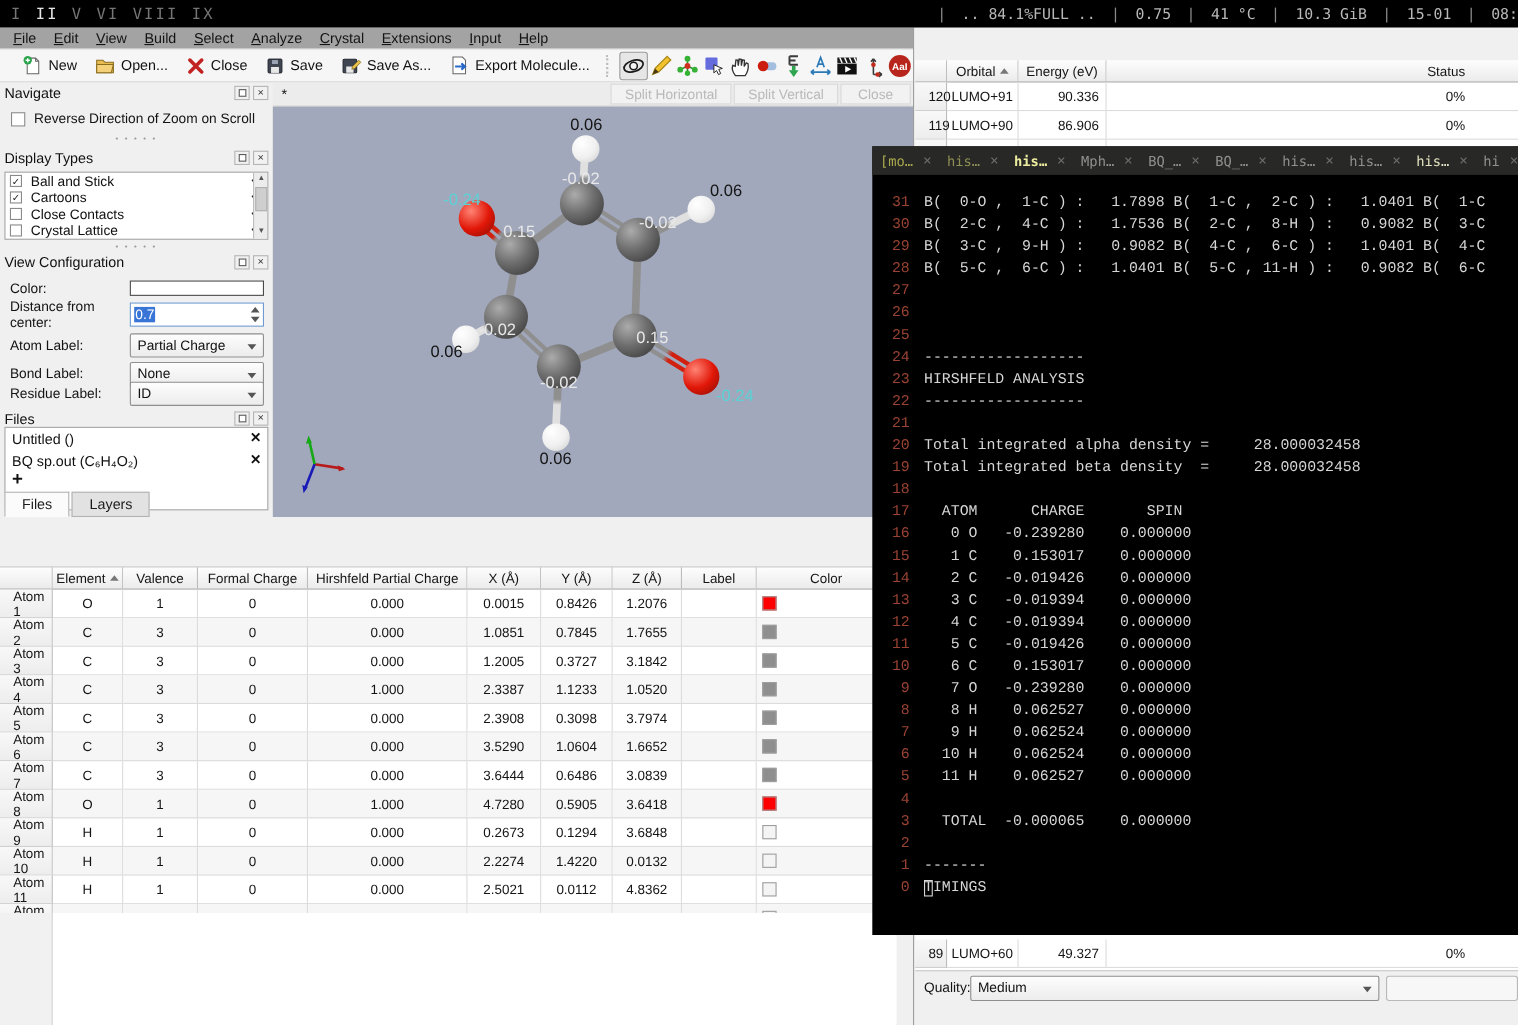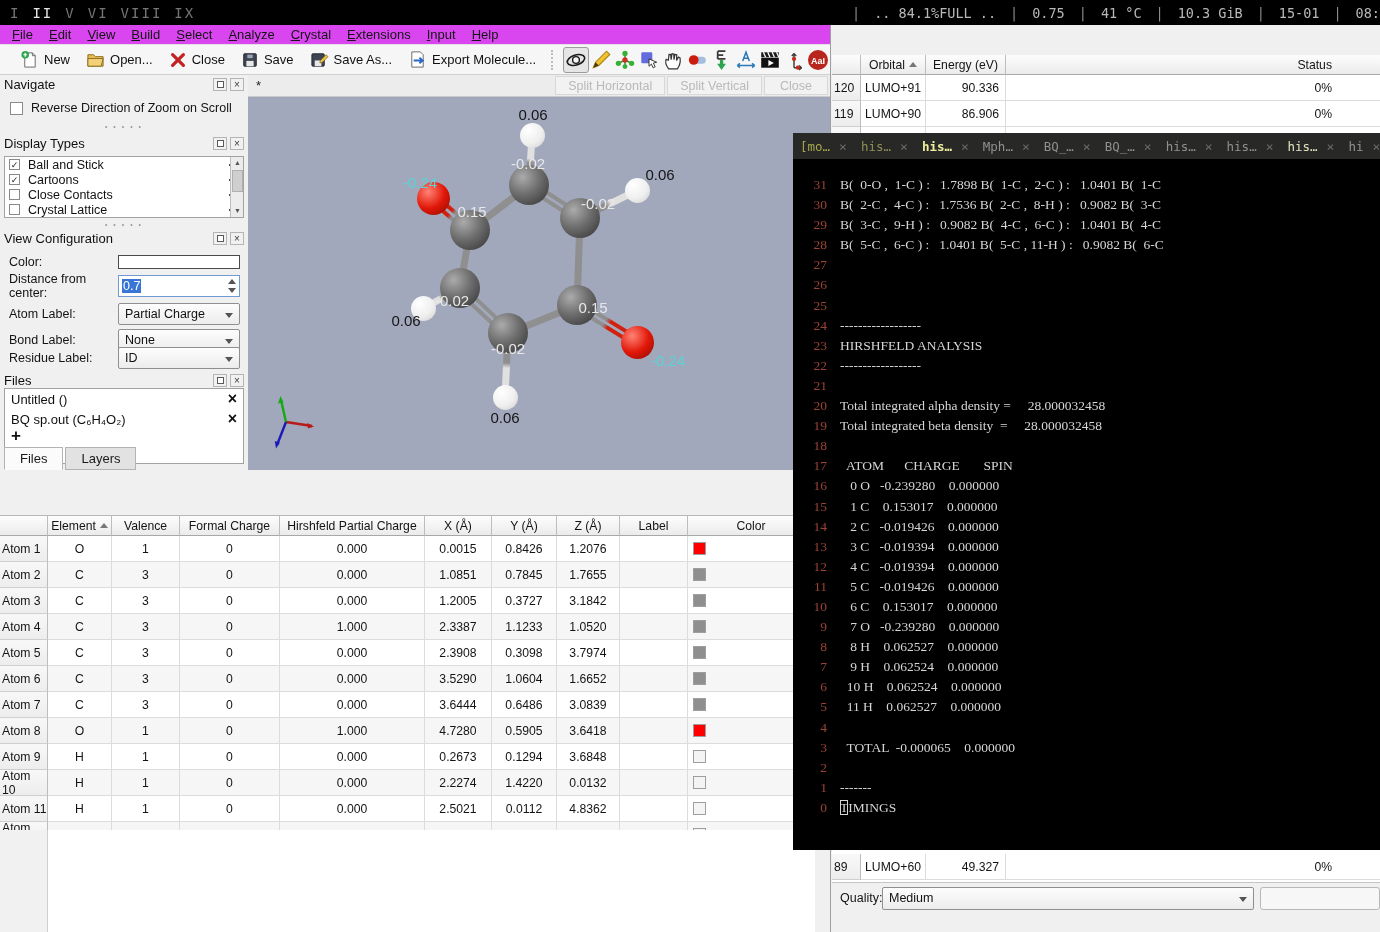--- a/index.html
+++ b/index.html
@@ -10,21 +10,21 @@
 #status-bar{position:absolute;left:0;top:0;width:1380px;height:25px;background:#000;z-index:50;
  display:flex;justify-content:space-between;align-items:center;font-family:"DejaVu Sans Mono",monospace;overflow:hidden}
 #ws-tags{display:flex;gap:12px;padding-left:10px}
 .ws{color:#767676;font-size:14px;letter-spacing:2px}
 .ws.active{color:#e6e6e6}
 #status-right{color:#b8b8b8;font-size:13.5px;white-space:nowrap;padding-right:0}
 .seg-sep{color:#8a8a8a;margin:0 14px}
 
 
 #main-window{position:absolute;left:0;top:25px;width:830px;height:907px;background:#f0f0f0;z-index:1}
-#menubar{position:absolute;left:0;top:0;width:830px;height:20px;background:#d946ef;border-bottom:1px solid #e2e2e2;
+#menubar{position:absolute;left:0;top:0;width:830px;height:20px;background:#a3a3a3;border-bottom:1px solid #e2e2e2;
  display:flex;align-items:center;font-size:13px;color:#141414;padding-left:4px}
 .menu-item{display:inline-block;padding:1px 8px}
 .menu-item::first-letter{text-decoration:underline}
 #toolbar{position:absolute;left:0;top:20px;width:830px;height:30px;background:#f6f6f6;border-bottom:1px solid #cfcfcf;
  display:flex;align-items:center;padding-left:12px}
 .tb-btn{display:flex;align-items:center;gap:5px;font-size:13px;color:#111;padding:2px 8px;white-space:nowrap}
 .tb-handle{width:5px;height:20px;border-left:2px dotted #bdbdbd;margin:0 7px}
 .tool-btn{width:29px;height:26px;display:flex;align-items:center;justify-content:center}
 .tool-btn.selected{border:1px solid #9b9b9b;border-radius:3px;background:#e6e6e6}
 
@@ -81,21 +81,21 @@
 .atom-O{background:radial-gradient(circle at 34% 30%,#ff8374,#e11708 52%,#9e0f04 88%)}
 .atom-H{background:radial-gradient(circle at 34% 30%,#ffffff,#efefef 55%,#d2d2d2 92%)}
 .mlabel{position:absolute;font-size:15px;transform:translate(-50%,-50%);white-space:nowrap;z-index:5}
 
 
 #atoms-region{position:absolute;left:0;top:453px;width:830px;height:454px;background:#f0f0f0}
 #atoms-grid{position:absolute;left:0;top:0;display:grid;background:#fff;border-top:1px solid #b8b8b8}
 .at-h{background:linear-gradient(#fdfdfd,#ebebeb);border-right:1px solid #bdbdbd;border-bottom:1px solid #a8a8a8;
  font-size:12.2px;color:#141414;display:flex;align-items:center;justify-content:center;height:20px;gap:4px;overflow:hidden;white-space:nowrap}
 .at-rh{background:linear-gradient(#f8f8f8,#ededed);border-right:1px solid #bdbdbd;border-bottom:1px solid #cfcfcf;
- font-size:12.2px;color:#141414;display:flex;align-items:center;padding-left:2px;height:26px}
+ font-size:12.2px;color:#141414;display:flex;align-items:center;padding-left:12px;height:26px}
 .at-c{border-right:1px solid #dcdcdc;border-bottom:1px solid #dcdcdc;font-size:12.2px;color:#141414;
  display:flex;align-items:center;justify-content:center;height:26px}
 .row-alt{background:#f6f6f6}
 .color-cell{justify-content:flex-start;padding-left:5px}
 .csw{width:13px;height:13px;border:1px solid #9e9e9e}
 #rowhdr-strip{position:absolute;left:0;top:352px;width:48px;height:102px;background:#f1f1f1;border-right:1px solid #cfcfcf}
 #table-white{position:absolute;left:48px;top:352px;width:767px;height:102px;background:#fff}
 
 
 #right-panel{position:absolute;left:830px;top:25px;width:550px;height:907px;background:#f0f0f0;border-left:1px solid #9e9e9e;z-index:1}
@@ -108,21 +108,21 @@
 #quality-dd{width:372px;height:23px}
 #quality-extra{margin-left:6px;width:120px;height:23px;background:#f7f7f7;border:1px solid #b8b8b8;border-radius:3px}
 
 
 #terminal{position:absolute;left:793px;top:133px;width:587px;height:717px;background:#000;z-index:30}
 #term-tabs{position:absolute;left:0;top:0;width:587px;height:26px;background:#282826;display:flex;align-items:center;overflow:hidden}
 .ttab{display:flex;align-items:center;height:26px;padding:0 7px;font-family:"DejaVu Sans Mono",monospace;font-size:12.5px;white-space:nowrap}
 .ttab .tx{margin-left:9px;color:#6e6e6e;font-size:13px}
 .ttab.active .tlabel{font-weight:bold}
 #term-body{position:absolute;left:8px;top:42px;width:579px;height:675px;overflow:hidden}
-.tline{white-space:pre;font-family:Liberation Serif, serif;font-size:13.5px;line-height:20.1px;color:#d6d6d6}
+.tline{white-space:pre;font-family:Liberation Mono, monospace;font-size:13.5px;line-height:20.1px;color:#d6d6d6}
 .tno{display:inline-block;width:26px;text-align:right;color:#9a4334;margin-right:13px}
 .cursor{outline:1px solid #d6d6d6;outline-offset:-1px}
 </style>
 </head>
 <body>
 
 <div id="status-bar">
   <div id="ws-tags">
       <span class="ws">I</span>
       <span class="ws active">II</span>

